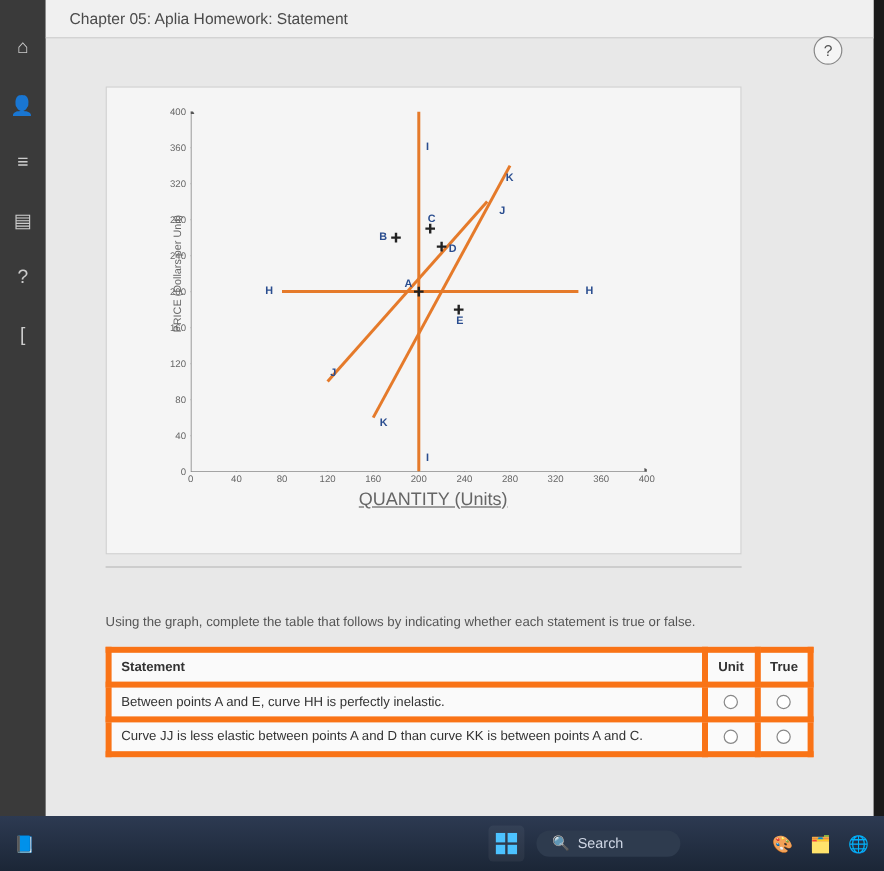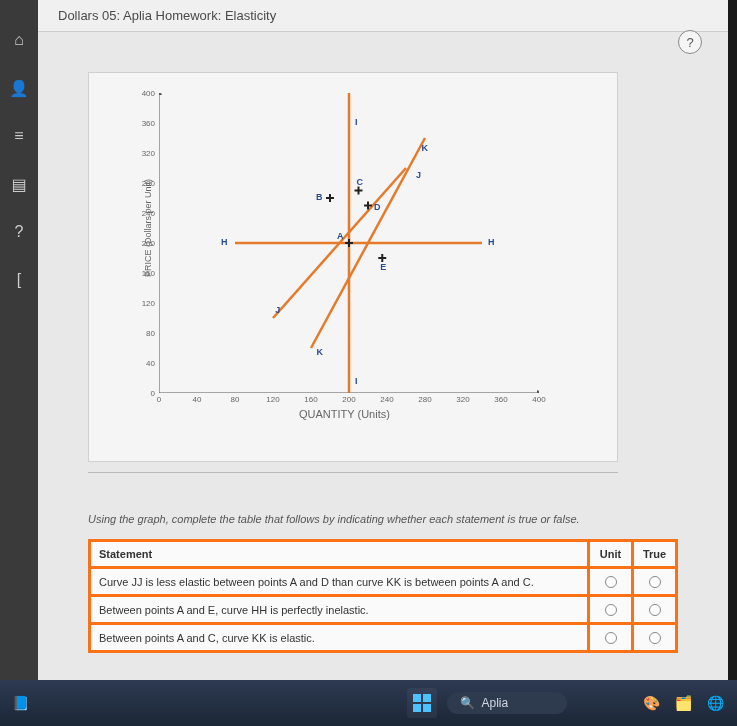--- a/index.html
+++ b/index.html
@@ -82,22 +82,23 @@
     top: 130px;
     transform: rotate(-90deg);
     transform-origin: center;
     font-size: 9px;
     color: #666;
   }
   .x-label {
     position: absolute;
     left: 140px;
     top: 315px;
-    font-size: 11px;
+    font-size: 15px;
     color: #666;
+    text-decoration: underline;
   }
   .tick-y {
     position: absolute;
     left: -24px;
     width: 20px;
     text-align: right;
     font-size: 8px;
     color: #666;
     margin-top: -4px;
   }
@@ -124,34 +125,33 @@
   }
   .divider {
     margin: 10px 20px 0 50px;
     border: 0;
     border-top: 1px solid #bbb;
     width: 530px;
   }
   .instr {
     margin: 40px 20px 12px 50px;
     font-size: 11px;
-    font-style: italic;
     color: #555;
     width: 580px;
   }
   table.stmt {
     margin: 14px 20px 40px 50px;
     border-collapse: collapse;
     width: 590px;
     font-size: 11px;
     color: #333;
     background: #fafafa;
   }
   table.stmt th, table.stmt td {
-    border: 3px solid #f97316;
+    border: 5px solid #f97316;
     padding: 6px 8px;
     text-align: left;
   }
   table.stmt th.c, table.stmt td.c {
     text-align: center;
     width: 44px;
   }
   .radio-opt {
     width: 12px; height: 12px;
     border: 1px solid #888;
@@ -210,21 +210,21 @@
 <div class="left-rail">
   <div class="rail-icon">⌂</div>
   <div class="rail-icon">👤</div>
   <div class="rail-icon">≡</div>
   <div class="rail-icon">▤</div>
   <div class="rail-icon">?</div>
   <div class="rail-icon">[</div>
 </div>
 
 <div class="page">
-  <div class="header">Dollars 05: Aplia Homework: Elasticity</div>
+  <div class="header">Chapter 05: Aplia Homework: Statement</div>
   <div class="help-btn">?</div>
 
   <div class="chart-panel">
     <div class="chart-inner">
       <span class="y-label">PRICE (Dollars per Unit)</span>
       <span class="x-label">QUANTITY (Units)</span>
       <svg class="plot">
           <line x1="0" y1="0" x2="0" y2="300" stroke="#555" stroke-width="1"></line>
           <line x1="0" y1="300" x2="380" y2="300" stroke="#555" stroke-width="1"></line>
           <polygon points="0,-4 -3,2 3,2" transform="translate(0,0)" fill="#555"></polygon>
@@ -320,50 +320,45 @@
   <table class="stmt">
     <thead>
       <tr>
         <th>Statement</th>
         <th class="c">Unit</th>
         <th class="c">True</th>
       </tr>
     </thead>
     <tbody>
       <tr>
-        <td>Curve JJ is less elastic between points A and D than curve KK is between points A and C.</td>
-        <td class="c"><span class="radio-opt"></span></td>
-        <td class="c"><span class="radio-opt"></span></td>
-      </tr>
-      <tr>
         <td>Between points A and E, curve HH is perfectly inelastic.</td>
         <td class="c"><span class="radio-opt"></span></td>
         <td class="c"><span class="radio-opt"></span></td>
       </tr>
       <tr>
-        <td>Between points A and C, curve KK is elastic.</td>
+        <td>Curve JJ is less elastic between points A and D than curve KK is between points A and C.</td>
         <td class="c"><span class="radio-opt"></span></td>
         <td class="c"><span class="radio-opt"></span></td>
       </tr>
     </tbody>
   </table>
 </div>
 
 <div class="taskbar">
   <div class="tray-icon">📘</div>
   <div class="spacer"></div>
   <div class="win-btn">
     <svg width="18" height="18" viewBox="0 0 18 18">
       <rect x="0" y="0" width="8" height="8" fill="#4cc2ff"></rect>
       <rect x="10" y="0" width="8" height="8" fill="#4cc2ff"></rect>
       <rect x="0" y="10" width="8" height="8" fill="#4cc2ff"></rect>
       <rect x="10" y="10" width="8" height="8" fill="#4cc2ff"></rect>
     </svg>
   </div>
   <div class="search">
     <span>🔍</span>
-    <span>Aplia</span>
+    <span>Search</span>
   </div>
   <div class="spacer"></div>
   <div class="tray-icon">🎨</div>
   <div class="tray-icon">🗂️</div>
   <div class="tray-icon">🌐</div>
 </div>
 
 </body></html>

